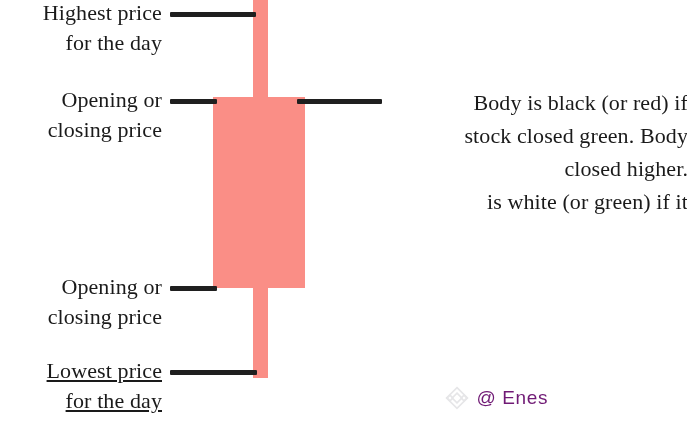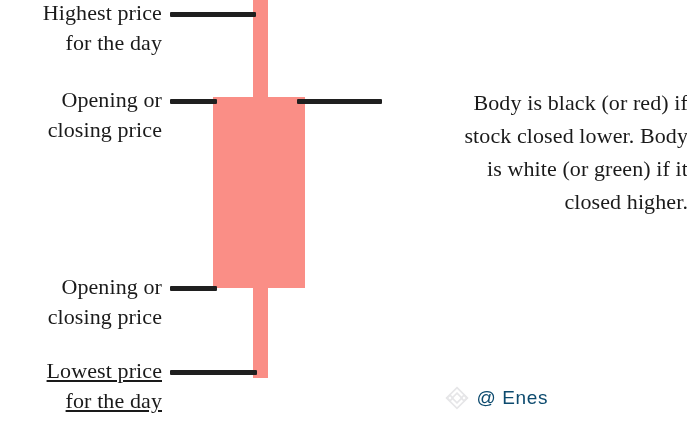--- a/index.html
+++ b/index.html
@@ -97,21 +97,21 @@
     display: flex;
     align-items: center;
     gap: 7px;
     color: #e2e2e4;
     font-family: "Liberation Sans", "DejaVu Sans", sans-serif;
     font-size: 19px;
     letter-spacing: 0.6px;
     user-select: none;
   }
   .watermark svg { display: block; }
-  .watermark-text { color: #0c4a6e; }
+  .watermark-text { color: #701a75; }
 </style>
 </head>
 <body>
 
 <div id="canvas">
 
   <div class="candle-wick upper"></div>
   <div class="candle-body"></div>
   <div class="candle-wick lower"></div>
 
@@ -136,23 +136,23 @@
     <div>closing price</div>
   </div>
 
   <div class="label-left label-low">
     <div>Lowest price</div>
     <div>for the day</div>
   </div>
 
   <div class="desc-right">
     <span class="line">Body is black (or red) if</span>
-    <span class="line">stock closed lower. Body</span>
+    <span class="line">stock closed green. Body</span>
+    <span class="line">closed higher.</span>
     <span class="line">is white (or green) if it</span>
-    <span class="line">closed higher.</span>
   </div>
 
   <div class="watermark">
     <span>
       <svg width="26" height="26" viewBox="0 0 26 26" aria-hidden="true">
         <g fill="none" stroke="#e6e6e8" stroke-width="1.7">
           <path d="M13 2.6 L23.4 13 L13 23.4 L2.6 13 Z"></path>
           <path d="M13 8.2 L17.8 13 L13 17.8 L8.2 13 Z"></path>
           <path d="M6.0 10.2 L8.8 13 L6.0 15.8 L3.2 13 Z"></path>
           <path d="M20.0 10.2 L22.8 13 L20.0 15.8 L17.2 13 Z"></path>

